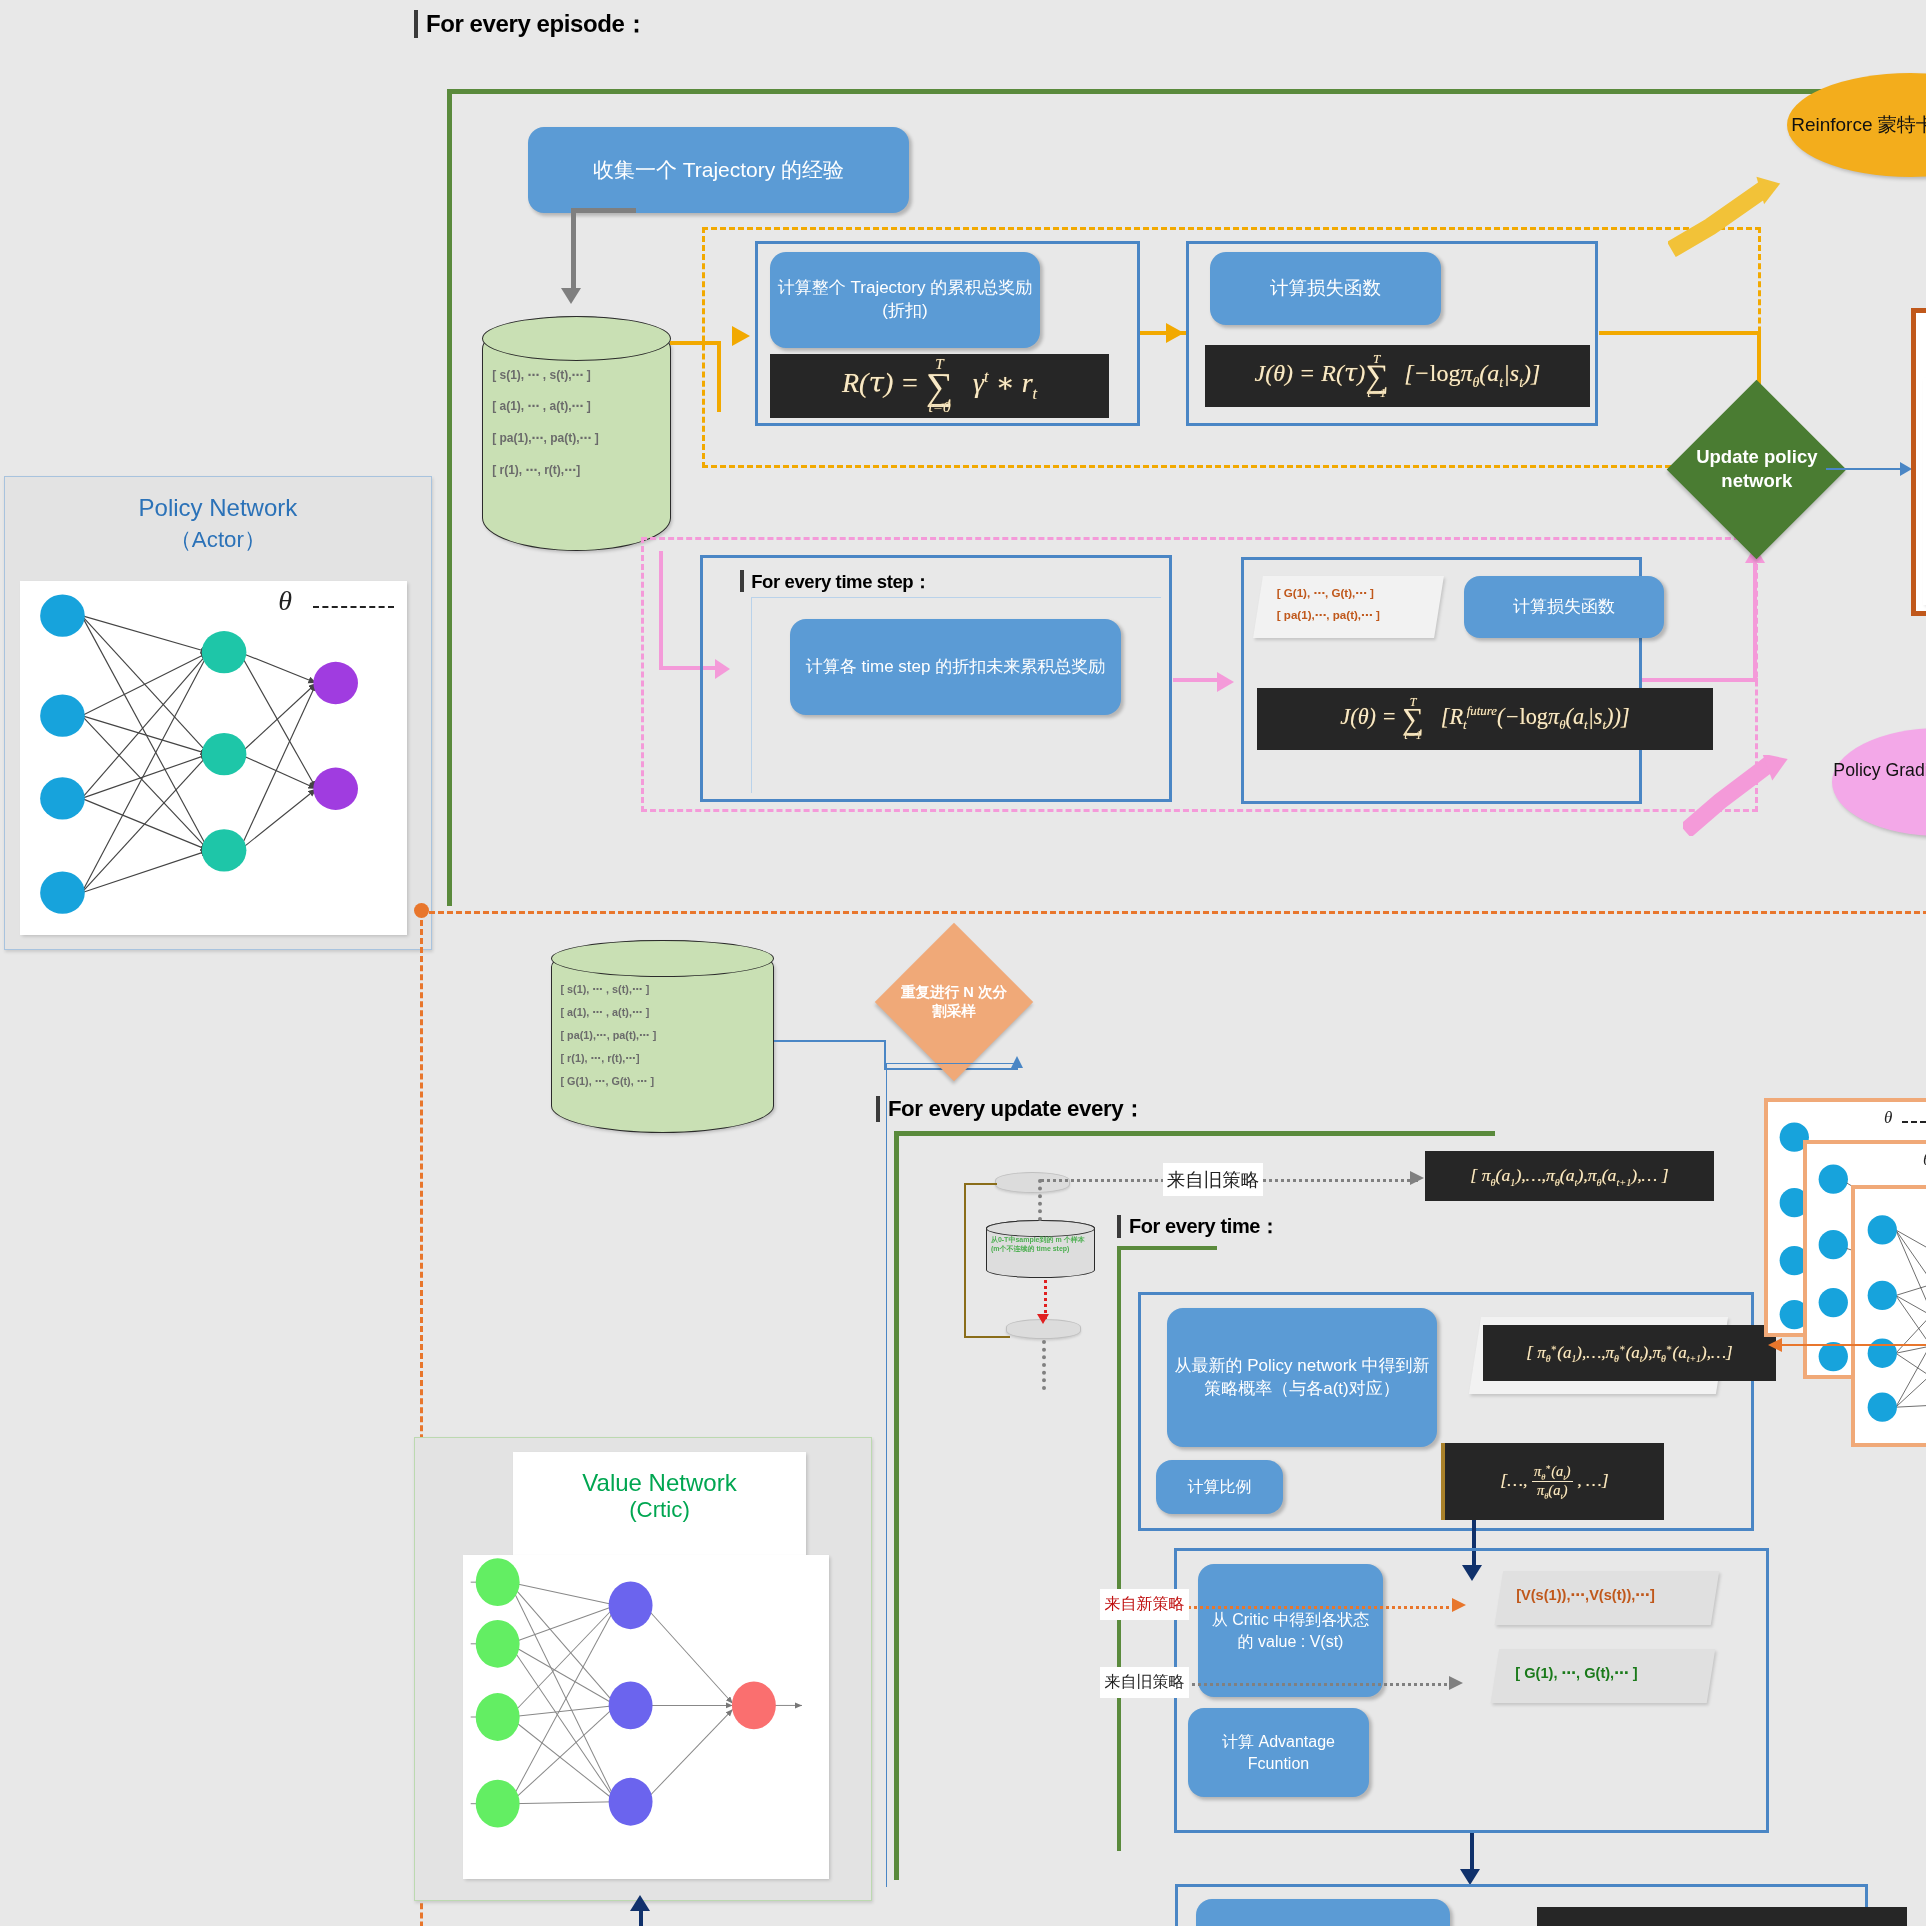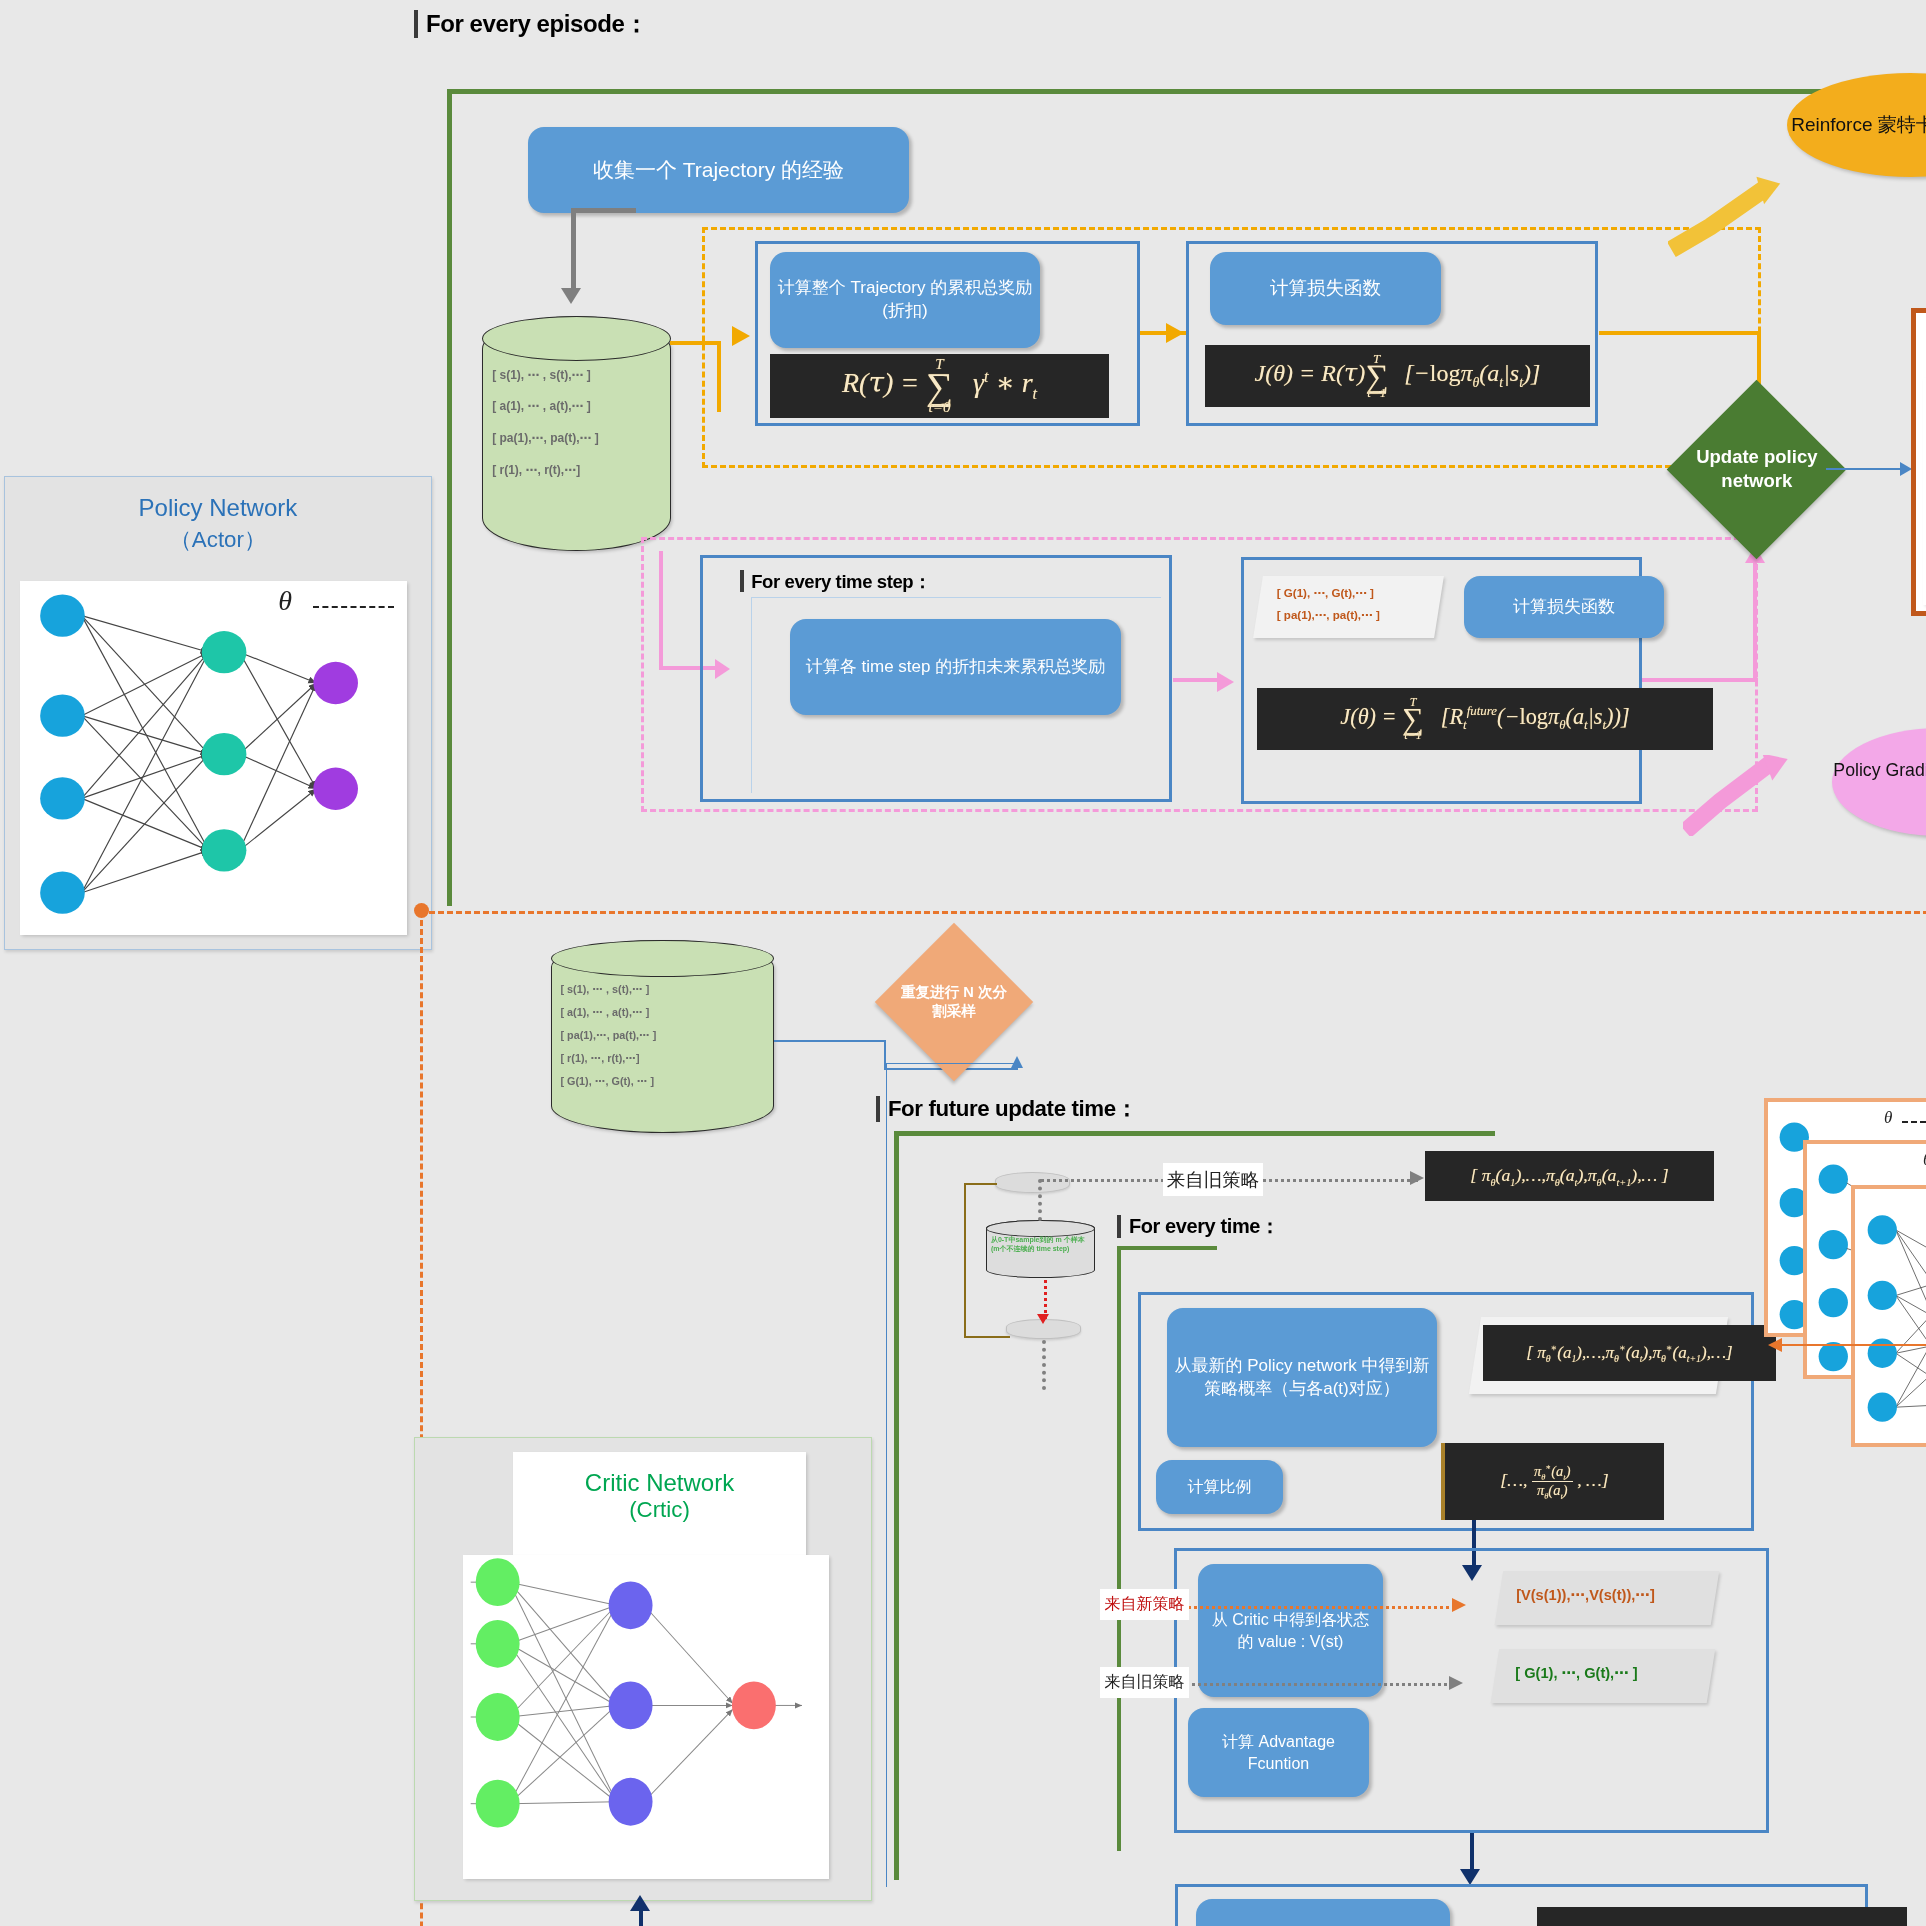--- a/index.html
+++ b/index.html
@@ -336,21 +336,21 @@
   <div class="abs ln-blue" style="left:884px;top:1068px;width:134px;height:1.5px;"></div>
   <div class="abs tri tri-u" style="left:1011px;top:1056px;border-left:6.5px solid transparent;border-right:6.5px solid transparent;border-bottom:12.3px solid #4a86c5;"></div>
 
   <div class="abs diamond" style="left:898px;top:946px;width:112px;height:112px;background:#f0a978;
               color:#fff;font-weight:bold;font-size:14.6px;">
     <span style="width:162px;">重复进行 N 次分割采样</span>
   </div>
 
   <div class="abs sec-head" style="left:876px;top:1094px;font-size:22.3px;height:30px;">
     <span class="bar" style="height:26px;"></span>
-    <span>For  future update time：</span>
+    <span>For  every update every：</span>
   </div>
   <div class="abs box-green" style="left:894px;top:1131px;width:601px;height:749px;"></div>
   <div class="abs ln-blue" style="left:886px;top:1063px;width:1.2px;height:824px;"></div>
   <div class="abs ln-blue" style="left:886px;top:1063px;width:133px;height:1.2px;"></div>
 
   <div class="abs disc" style="left:995px;top:1172px;width:75px;height:21px;"></div>
   <div class="abs cyl-grey" style="left:986px;top:1220px;width:109px;height:58px;">
     <div class="top" style="height:15.4px;"></div>
     <div class="abs" style="left:3.9px;top:15.4px;width:102px;color:#4caf50;font-weight:bold;font-size:7px;line-height:1.25;">从0-T中sample到的 m 个样本 (m个不连续的 time step)</div>
   </div>
@@ -422,21 +422,21 @@
   <div class="abs box-blue" style="left:1175px;top:1884px;width:693px;height:279px;"></div>
   <div class="abs proc" style="left:1196px;top:1899px;width:254px;height:85px;font-size:17px;">
     
   </div>
   <div class="abs formula" style="left:1537px;top:1907px;width:370px;height:112px;font-size:19px;">
     
   </div>
 
   <div class="abs panel-outline-g" style="left:414px;top:1437px;width:458px;height:464px;">
     <div class="abs nnpanel" style="left:98px;top:13.5px;width:293px;height:119px;">
-      <div style="text-align:center;padding-top:17.3px;color:#00a651;font-size:24px;">Critic Network</div>
+      <div style="text-align:center;padding-top:17.3px;color:#00a651;font-size:24px;">Value Network</div>
       <div style="text-align:center;color:#00a651;font-size:22.3px;">(Crtic)</div>
     </div>
     <div class="abs nnpanel" style="left:48px;top:117px;width:366px;height:324px;">
       <svg width="366" height="324" viewBox="0 0 950 840">
         <defs>
             <marker id="ah3" markerWidth="8" markerHeight="8" refX="7" refY="3" orient="auto">
           <path d="M0,0 L7,3 L0,6 z" fill="#777"></path>
             </marker>
           </defs>
         <g stroke="#888" stroke-width="2.6" fill="none" marker-end="url(#ah3)">

